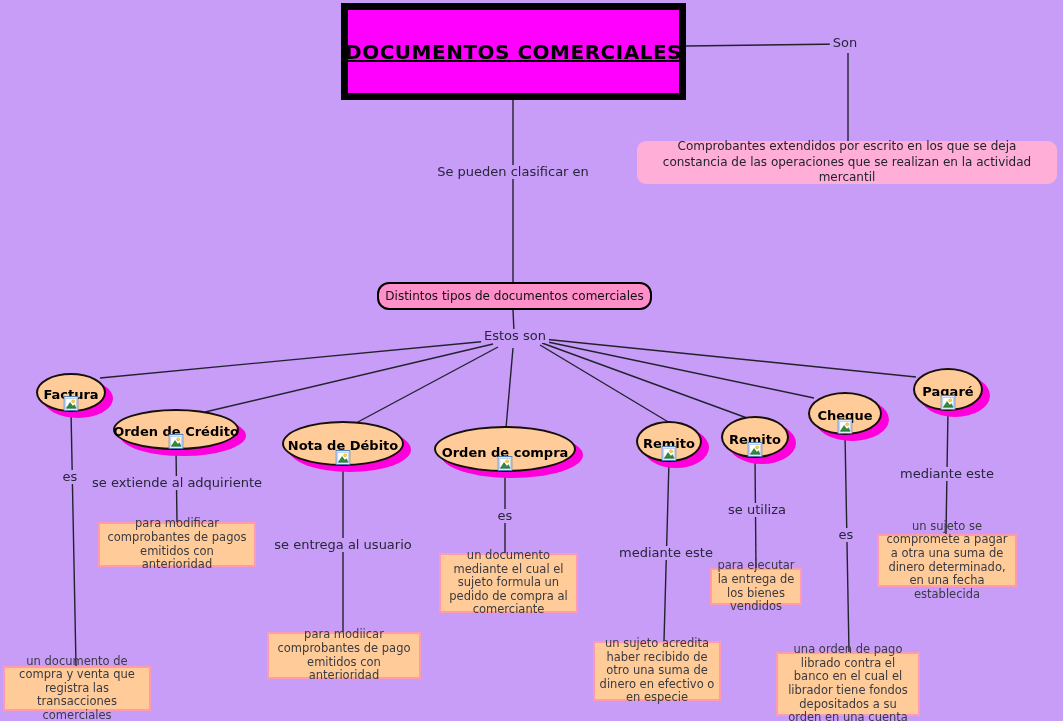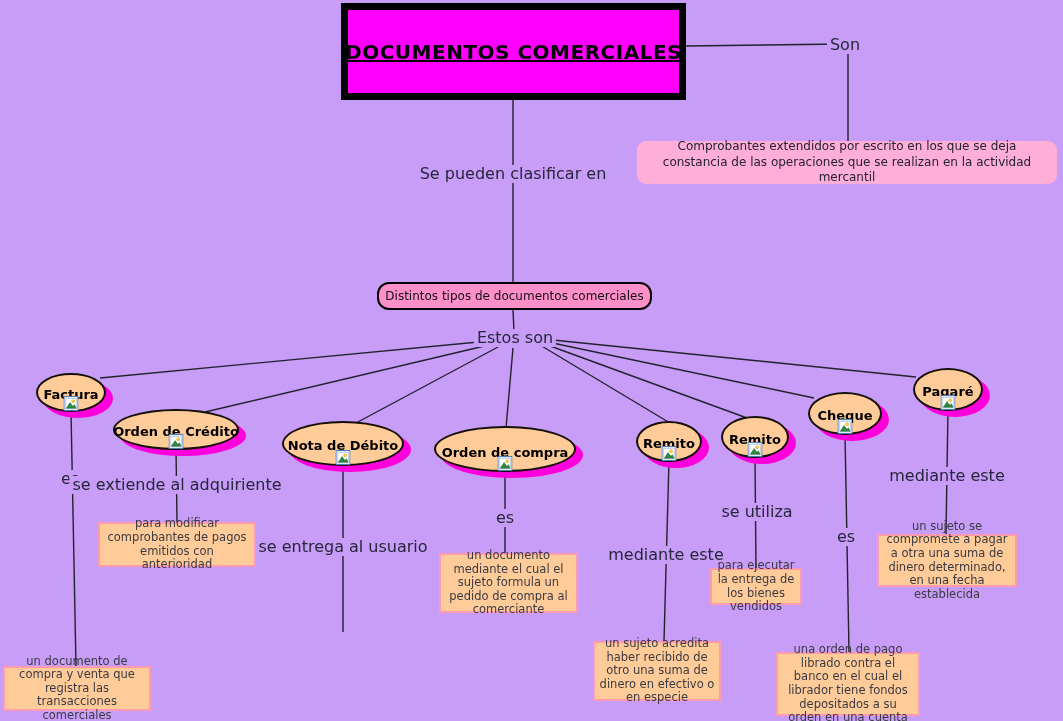--- a/index.html
+++ b/index.html
@@ -11,21 +11,21 @@
   }
   html,body{margin:0;padding:0;}
   body{font-family:"DejaVu Sans","Liberation Sans",sans-serif;background:var(--bg);}
   .canvas{position:relative;width:1063px;height:721px;background:var(--bg);overflow:hidden;}
   .lines{position:absolute;left:0;top:0;z-index:1;}
   .lines path{stroke:var(--line);stroke-width:1.4;fill:none;}
 
   .link-label{
     position:absolute;z-index:2;transform:translateX(-50%);
     background:var(--bg);padding:0 3px;
-    font-size:16px;color:#26263a;white-space:nowrap;line-height:1.1;
+    font-size:13px;color:#26263a;white-space:nowrap;line-height:1.1;
   }
 
   .title-box{
     position:absolute;left:341px;top:3px;width:345px;height:97px;z-index:3;
     background:#ff00ff;border:7px solid #000;box-sizing:border-box;
     display:flex;align-items:center;justify-content:center;
   }
   .title-box span{
     font-size:20px;font-weight:bold;color:#000;text-decoration:underline;
     letter-spacing:.5px;white-space:nowrap;
@@ -137,20 +137,21 @@
   <div class="concept" style="left:282px;top:421px;width:122px;height:45px;">
     <span class="concept-label">Nota de Débito</span>
     <svg class="res-icon" viewBox="0 0 16 16">
       <rect x="0.5" y="0.5" width="15" height="15" fill="#dfeafc" stroke="#4a7ab5"></rect>
       <rect x="2.5" y="2.5" width="11" height="11" fill="#ffffff" stroke="#9db8d8" stroke-width="0.6"></rect>
       <circle cx="10.3" cy="5.6" r="1.6" fill="#ffd24a" stroke="#d89b00" stroke-width="0.5"></circle>
       <path d="M3 13 L7 7 L10 11 L11.6 9.2 L13.4 13 Z" fill="#2e8b3d" stroke="#1c5c28" stroke-width="0.5"></path>
     </svg>
   </div>
   <span class="link-label" style="left:343px;top:538px;">se entrega al usuario</span>
+  <div class="leaf" style="left:267px;top:632px;width:154px;height:47px;">para modiicar comprobantes de pago emitidos con anterioridad</div>
 
   <div class="concept" style="left:434px;top:426px;width:142px;height:46px;">
     <span class="concept-label" style="margin-top:7px;">Orden de compra</span>
     <svg class="res-icon" viewBox="0 0 16 16">
       <rect x="0.5" y="0.5" width="15" height="15" fill="#dfeafc" stroke="#4a7ab5"></rect>
       <rect x="2.5" y="2.5" width="11" height="11" fill="#ffffff" stroke="#9db8d8" stroke-width="0.6"></rect>
       <circle cx="10.3" cy="5.6" r="1.6" fill="#ffd24a" stroke="#d89b00" stroke-width="0.5"></circle>
       <path d="M3 13 L7 7 L10 11 L11.6 9.2 L13.4 13 Z" fill="#2e8b3d" stroke="#1c5c28" stroke-width="0.5"></path>
     </svg>
   </div>

